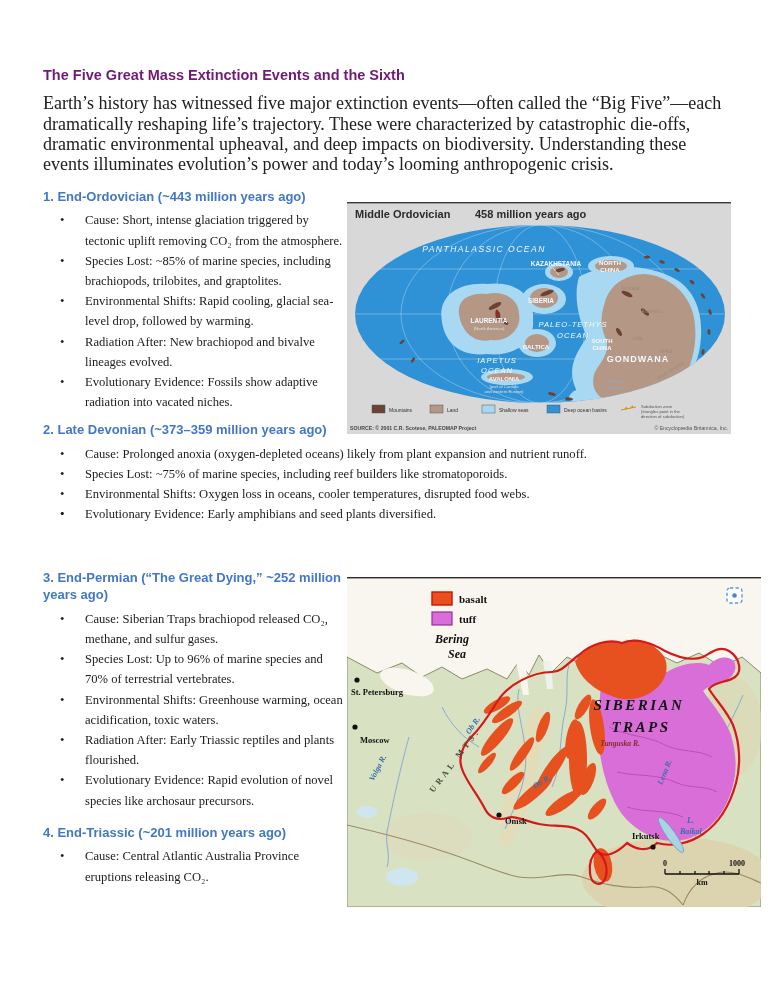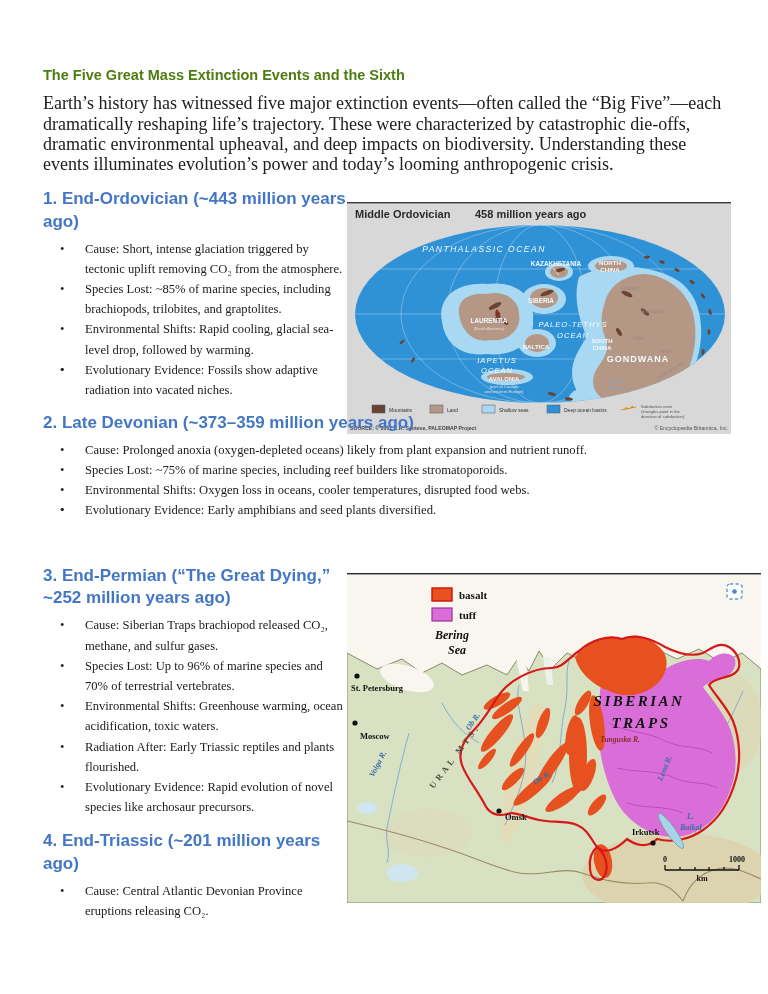--- a/index.html
+++ b/index.html
@@ -3,32 +3,32 @@
 <meta charset="utf-8">
 <style>
   html,body{margin:0;padding:0;}
   body{
     width:768px;height:994px;background:#ffffff;overflow:hidden;
     font-family:"Liberation Serif",serif;color:#202020;position:relative;
   }
   .doc{padding:66px 30px 0 43px;}
   .title{
     font-family:"Liberation Sans",sans-serif;font-weight:bold;
-    font-size:14.5px;color:#4d7c0f;margin:0 0 9px 0;line-height:1.25;
+    font-size:14.5px;color:#701a75;margin:0 0 9px 0;line-height:1.25;
   }
   .intro{
     font-size:18px;line-height:20.4px;margin:0;width:686px;
   }
   .row{display:flex;align-items:flex-start;}
   .row1{margin-top:13px;width:688px;}
   .row2{margin-top:44px;width:718px;}
   .col{width:304px;flex:0 0 304px;}
   h2{
     font-family:"Liberation Sans",sans-serif;font-weight:bold;
-    font-size:17px;line-height:1.35;color:#4377C6;margin:0 0 5px 0;
+    font-size:13px;line-height:1.35;color:#4377C6;margin:0 0 5px 0;
   }
   h2.h2-later{margin-top:13px;}
   .bullets{margin:0;}
   .bullet{
     position:relative;padding-left:42px;font-size:12.6px;line-height:20.2px;
     width:258px;box-sizing:content-box;
   }
   .bullets-wide .bullet{width:600px;}
   .bullet .marker{position:absolute;left:17px;top:0;}
   .sec2{margin-top:9px;width:686px;}
@@ -47,21 +47,21 @@
   <h1 class="title">The Five Great Mass Extinction Events and the Sixth</h1>
   <p class="intro">Earth’s history has witnessed five major extinction events—often called the “Big Five”—each dramatically reshaping life’s trajectory. These were characterized by catastrophic die-offs, dramatic environmental upheaval, and deep impacts on biodiversity. Understanding these events illuminates evolution’s power and today’s looming anthropogenic crisis.</p>
 
   <div class="row row1">
     <div class="col">
       <h2>1. End-Ordovician (~443 million years ago)</h2>
       <div class="bullets">
         <div class="bullet"><span class="marker">•</span><span>Cause: Short, intense glaciation triggered by tectonic uplift removing CO₂ from the atmosphere.</span></div>
         <div class="bullet"><span class="marker">•</span><span>Species Lost: ~85% of marine species, including brachiopods, trilobites, and graptolites.</span></div>
         <div class="bullet"><span class="marker">•</span><span>Environmental Shifts: Rapid cooling, glacial sea-level drop, followed by warming.</span></div>
-        <div class="bullet"><span class="marker">•</span></div>
+        <div class="bullet"><span class="marker">•</span><span>Radiation After: New brachiopod and bivalve lineages evolved.</span></div>
         <div class="bullet"><span class="marker">•</span><span>Evolutionary Evidence: Fossils show adaptive radiation into vacated niches.</span></div>
       </div>
     </div>
 
     <figure class="map1">
       <svg viewBox="0 0 384 232" width="384" height="232">
         <rect width="384" height="232" fill="#d8d8d8"></rect>
         <rect width="384" height="1.4" fill="#3a3a3a"></rect>
         <text class="svgtxt" x="8" y="16" font-size="11" font-weight="bold" fill="#2b2b2b">Middle Ordovician</text>
         <text class="svgtxt" x="128" y="16" font-size="11" font-weight="bold" fill="#2b2b2b">458 million years ago</text>
@@ -202,21 +202,21 @@
       <h2>3. End-Permian (“The Great Dying,” ~252 million years ago)</h2>
       <div class="bullets">
         <div class="bullet"><span class="marker">•</span><span>Cause: Siberian Traps brachiopod released CO₂, methane, and sulfur gases.</span></div>
         <div class="bullet"><span class="marker">•</span><span>Species Lost: Up to 96% of marine species and 70% of terrestrial vertebrates.</span></div>
         <div class="bullet"><span class="marker">•</span><span>Environmental Shifts: Greenhouse warming, ocean acidification, toxic waters.</span></div>
         <div class="bullet"><span class="marker">•</span><span>Radiation After: Early Triassic reptiles and plants flourished.</span></div>
         <div class="bullet"><span class="marker">•</span><span>Evolutionary Evidence: Rapid evolution of novel species like archosaur precursors.</span></div>
       </div>
       <h2 class="h2-later">4. End-Triassic (~201 million years ago)</h2>
       <div class="bullets">
-        <div class="bullet"><span class="marker">•</span><span>Cause: Central Atlantic Devonian Province eruptions releasing CO₂.</span></div>
+        <div class="bullet"><span class="marker">•</span><span>Cause: Central Atlantic Australia Province eruptions releasing CO₂.</span></div>
       </div>
     </div>
 
     <figure class="map2">
       <svg viewBox="0 0 414 330" width="414" height="330">
         <rect width="414" height="330" fill="#f8f6ee"></rect>
 
         <g>
           <path d="M0,80 L30,96 L55,86 L75,100 L95,90 L115,102 L140,92 L160,102 L172,84 L182,98 L192,78 L204,96 L220,80 L240,90 L258,74 L280,88 L305,74 L330,86 L352,76 L375,90 L395,80 L414,96 L414,330 L0,330 Z" fill="#d8e2c2" stroke="#8a8a6a" stroke-width="1"></path>
           <ellipse cx="60" cy="105" rx="28" ry="12" fill="#f8f6ee" transform="rotate(18 60 105)"></ellipse>

